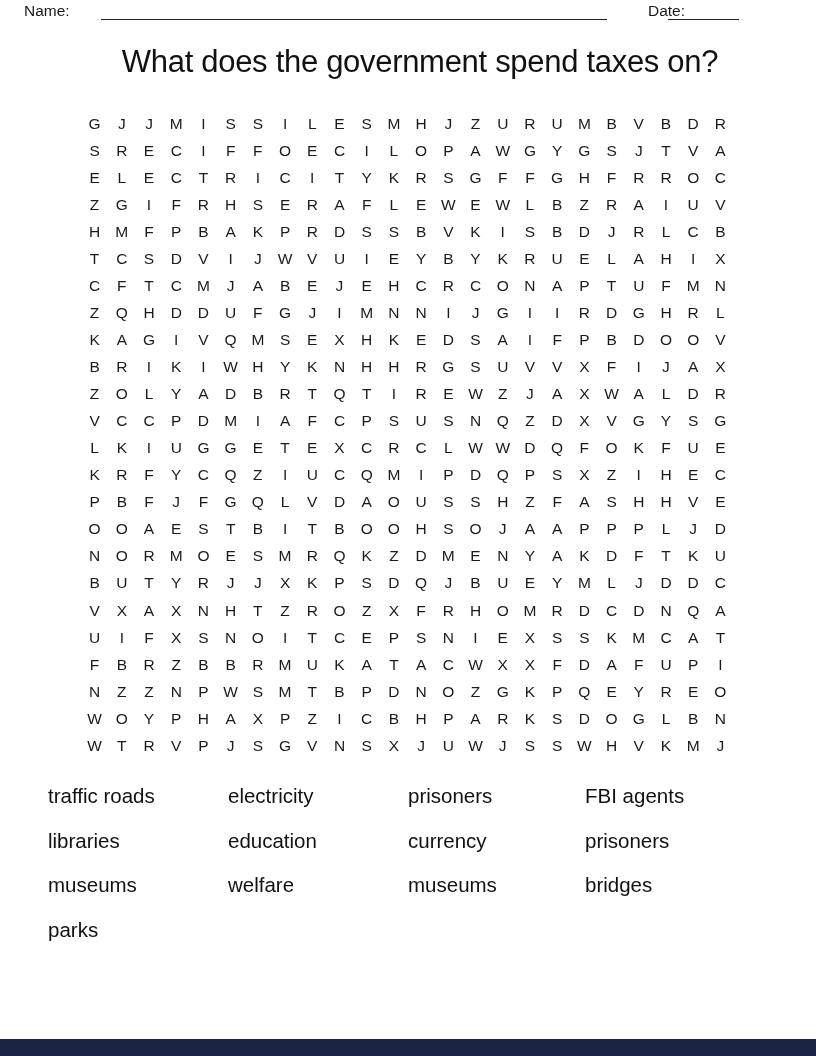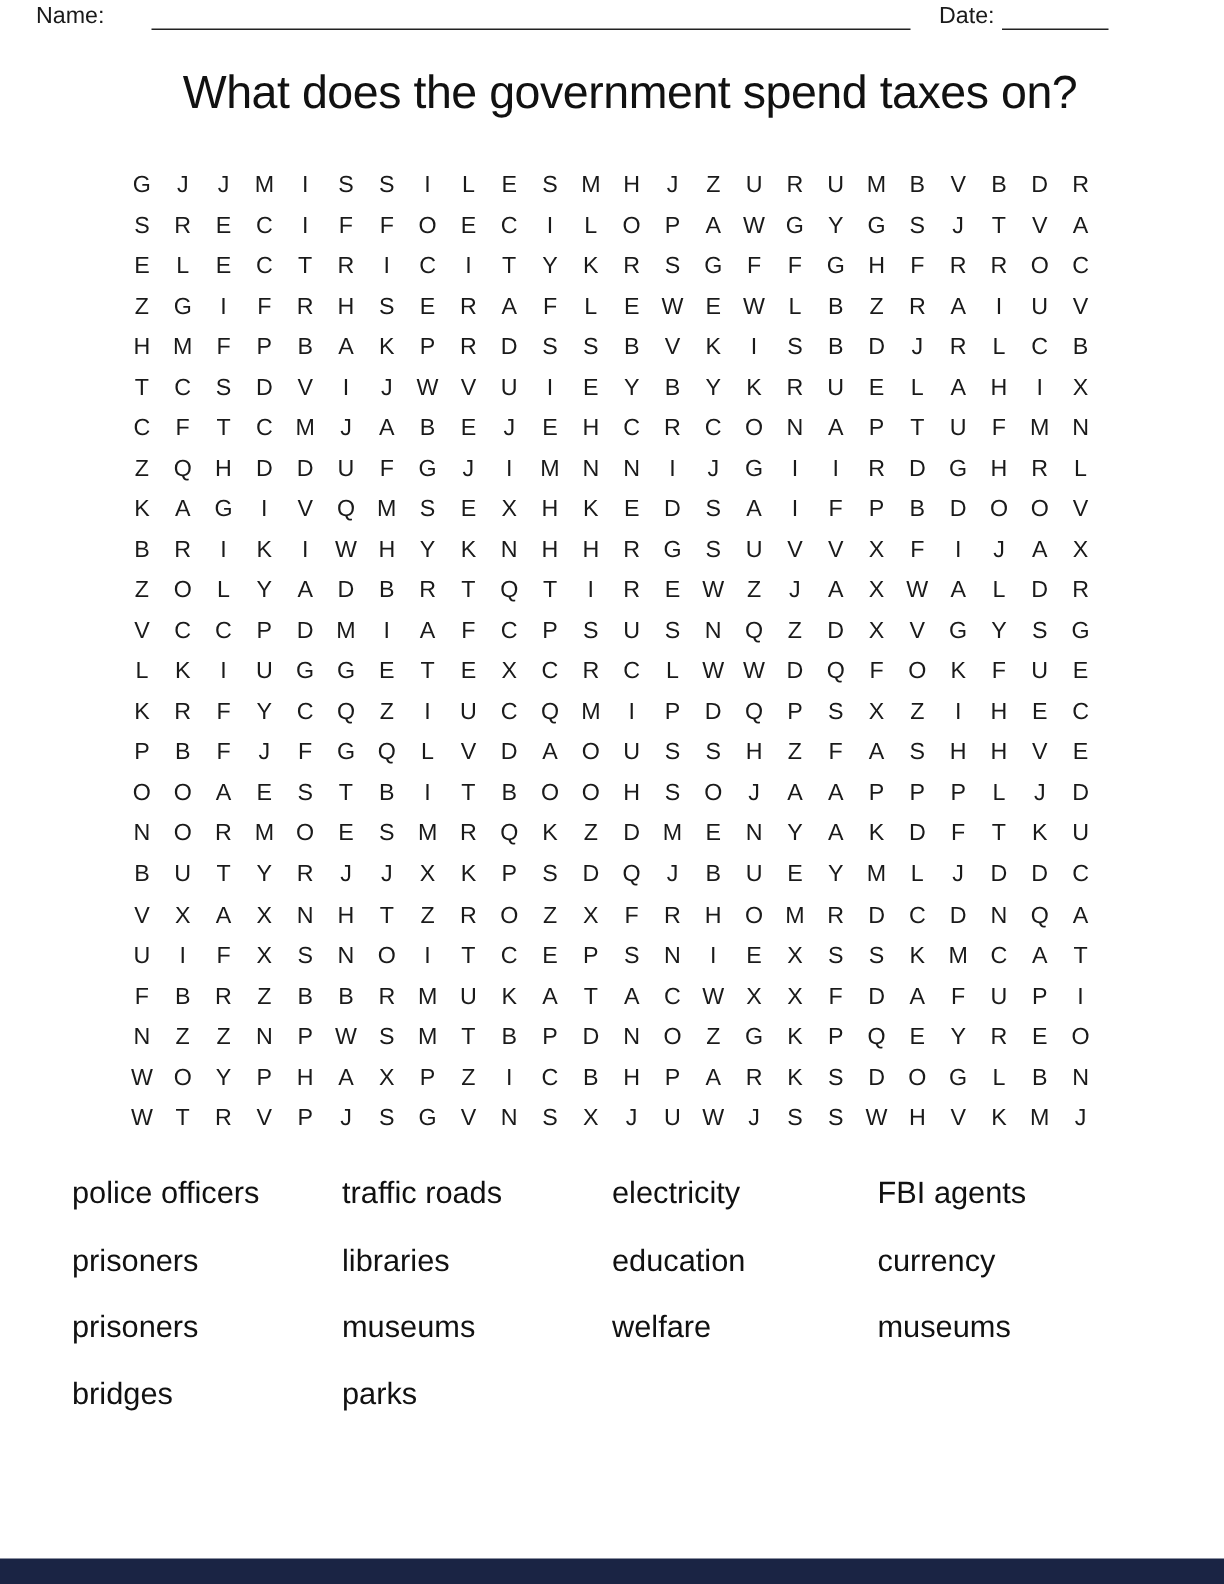--- a/index.html
+++ b/index.html
@@ -6,21 +6,21 @@
   body {
     width: 816px; height: 1056px;
     background: #ffffff;
     position: relative;
     overflow: hidden;
     font-family: "Liberation Sans", sans-serif;
     color: #1a1a1a;
   }
   .hdr-label { position: absolute; top: 2px; font-size: 15.5px; }
   #name-label { left: 24px; }
-  #date-label { left: 626px; }
+  #date-label { left: 648px; }
   .blank-line { position: absolute; top: 3px; height: 16px; border-bottom: 1.5px solid #222; }
   #name-line { left: 101px; width: 506px; }
   #date-line { left: 668px; width: 71px; }
 
   .title {
     position: absolute; top: 44px; left: 0; width: 100%;
     text-align: center;
     font-size: 31px; font-weight: 400; letter-spacing: -0.3px;
     color: #111;
     margin-left: 12px;
@@ -636,25 +636,24 @@
     <span class="cell">S</span>
     <span class="cell">W</span>
     <span class="cell">H</span>
     <span class="cell">V</span>
     <span class="cell">K</span>
     <span class="cell">M</span>
     <span class="cell">J</span>
   </div>
 
 <div class="wordbank">
-    <div class="word">police officers</div>
     <div class="word">traffic roads</div>
     <div class="word">electricity</div>
+    <div class="word">prisoners</div>
     <div class="word">FBI agents</div>
-    <div class="word">prisoners</div>
     <div class="word">libraries</div>
     <div class="word">education</div>
     <div class="word">currency</div>
     <div class="word">prisoners</div>
     <div class="word">museums</div>
     <div class="word">welfare</div>
     <div class="word">museums</div>
     <div class="word">bridges</div>
     <div class="word">parks</div>
   </div>

